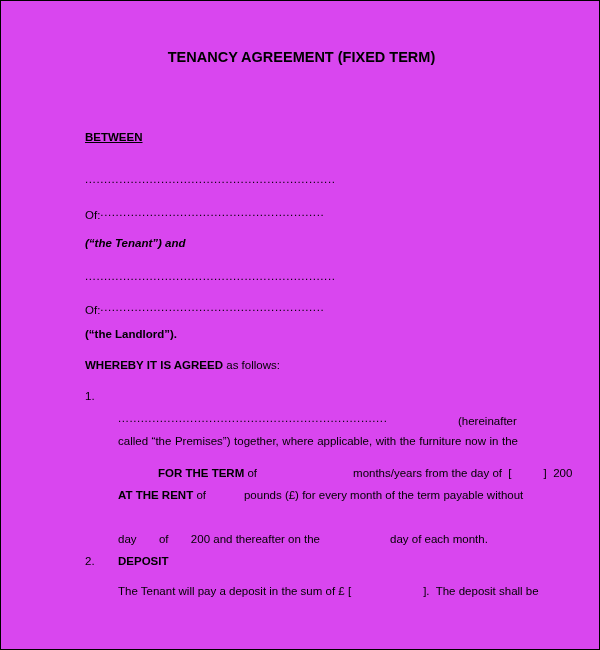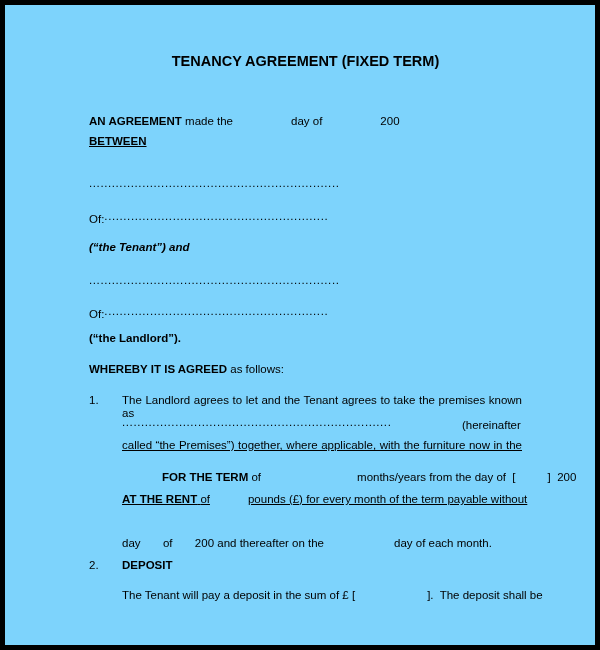--- a/index.html
+++ b/index.html
@@ -13,22 +13,22 @@
     height: 650px;
     overflow: hidden;
     font-family: "Liberation Sans", sans-serif;
     color: #000000;
   }
   .page {
     position: relative;
     box-sizing: border-box;
     width: 600px;
     height: 650px;
-    background: #7dd3fc;
-    border: 5px solid #000000;
+    background: #d946ef;
+    border: 1px solid #000000;
   }
   .b { font-weight: bold; }
   .u { text-decoration: underline; }
 
   
   .row {
     position: absolute;
     left: 84px;
     font-size: 11.5px;
     white-space: pre;
@@ -52,50 +52,48 @@
 
   .tab { display: inline-block; }
 </style>
 </head>
 <body>
 
 <div class="page">
 
   <div class="row" style="left:84px; top:50px; width:433px; text-align:center; font-size:14.5px; font-weight:bold; white-space:nowrap;">TENANCY AGREEMENT (FIXED TERM)</div>
 
-  <div class="row" style="top:110px;"><span class="b">AN AGREEMENT</span><span> </span><span>made the</span><span class="tab" style="width:58px;"></span><span>day of</span><span class="tab" style="width:58px;"></span><span>200</span></div>
 
   <div class="row" style="top:130px;"><span class="b u">BETWEEN</span></div>
 
   <div class="row" style="top:172px; width:290px; overflow:hidden;"><span class="dots">..................................................................</span></div>
 
   <div class="row" style="top:205px; width:296px; overflow:hidden;"><span>Of:</span><span class="dots">...........................................................</span></div>
 
   <div class="row" style="top:236px;font-style:italic;"><span class="b">(“the Tenant”) and</span></div>
 
   <div class="row" style="top:269px; width:292px; overflow:hidden;"><span class="dots">..................................................................</span></div>
 
   <div class="row" style="top:300px; width:296px; overflow:hidden;"><span>Of:</span><span class="dots">...........................................................</span></div>
 
   <div class="row" style="top:327px;text-align:right;"><span class="b">(“the Landlord”).</span></div>
 
   <div class="row" style="top:358px;"><span class="b">WHEREBY IT IS AGREED</span><span> </span><span>as follows:</span></div>
 
   <div class="clause-num" style="top:389px;">1.</div>
 
-  <div class="row indent" style="top:389px; width:400px; white-space:normal; text-align:justify;">The Landlord agrees to let and the Tenant agrees to take the premises known as</div>
 
   <div class="row indent" style="top:411px; width:400px;"><span class="dots" style="display:inline-block; width:318px; overflow:hidden; white-space:nowrap;">.......................................................................</span><span class="tab" style="width:22px;"></span><span>(hereinafter</span></div>
 
-  <div class="row indent" style="top:434px; width:400px; white-space:normal; text-align:justify; text-align-last:justify;text-decoration:underline;">called “the Premises”) together, where applicable, with the furniture now in the</div>
+  <div class="row indent" style="top:434px; width:400px; white-space:normal; text-align:justify; text-align-last:justify;">called “the Premises”) together, where applicable, with the furniture now in the</div>
 
 
   <div class="row indent" style="top:466px; width:400px;margin-left:40px;"><span class="b">FOR THE TERM</span><span> </span><span>of</span><span class="tab" style="width:96px;"></span><span>months/years from the day of  [</span><span class="tab" style="width:32px;"></span><span>]  200</span></div>
 
-  <div class="row indent" style="top:488px; width:400px;text-decoration:underline;"><span class="b">AT THE RENT</span><span> </span><span>of</span><span class="tab" style="width:38px;"></span><span>pounds (£) for every month of the term payable without</span></div>
+  <div class="row indent" style="top:488px; width:400px;"><span class="b">AT THE RENT</span><span> </span><span>of</span><span class="tab" style="width:38px;"></span><span>pounds (£) for every month of the term payable without</span></div>
 
 
   <div class="row indent" style="top:532px; width:400px;"><span>day       of       200 and thereafter on the</span><span class="tab" style="width:70px;"></span><span>day of each month.</span></div>
 
   <div class="clause-num" style="top:554px;">2.</div>
   <div class="row indent b" style="top:554px;">DEPOSIT</div>
 
   <div class="row indent" style="top:584px; width:400px;"><span>The Tenant will pay a deposit in the sum of £ [</span><span class="tab" style="width:72px;"></span><span>].  The deposit shall be</span></div>
 
 </div>

